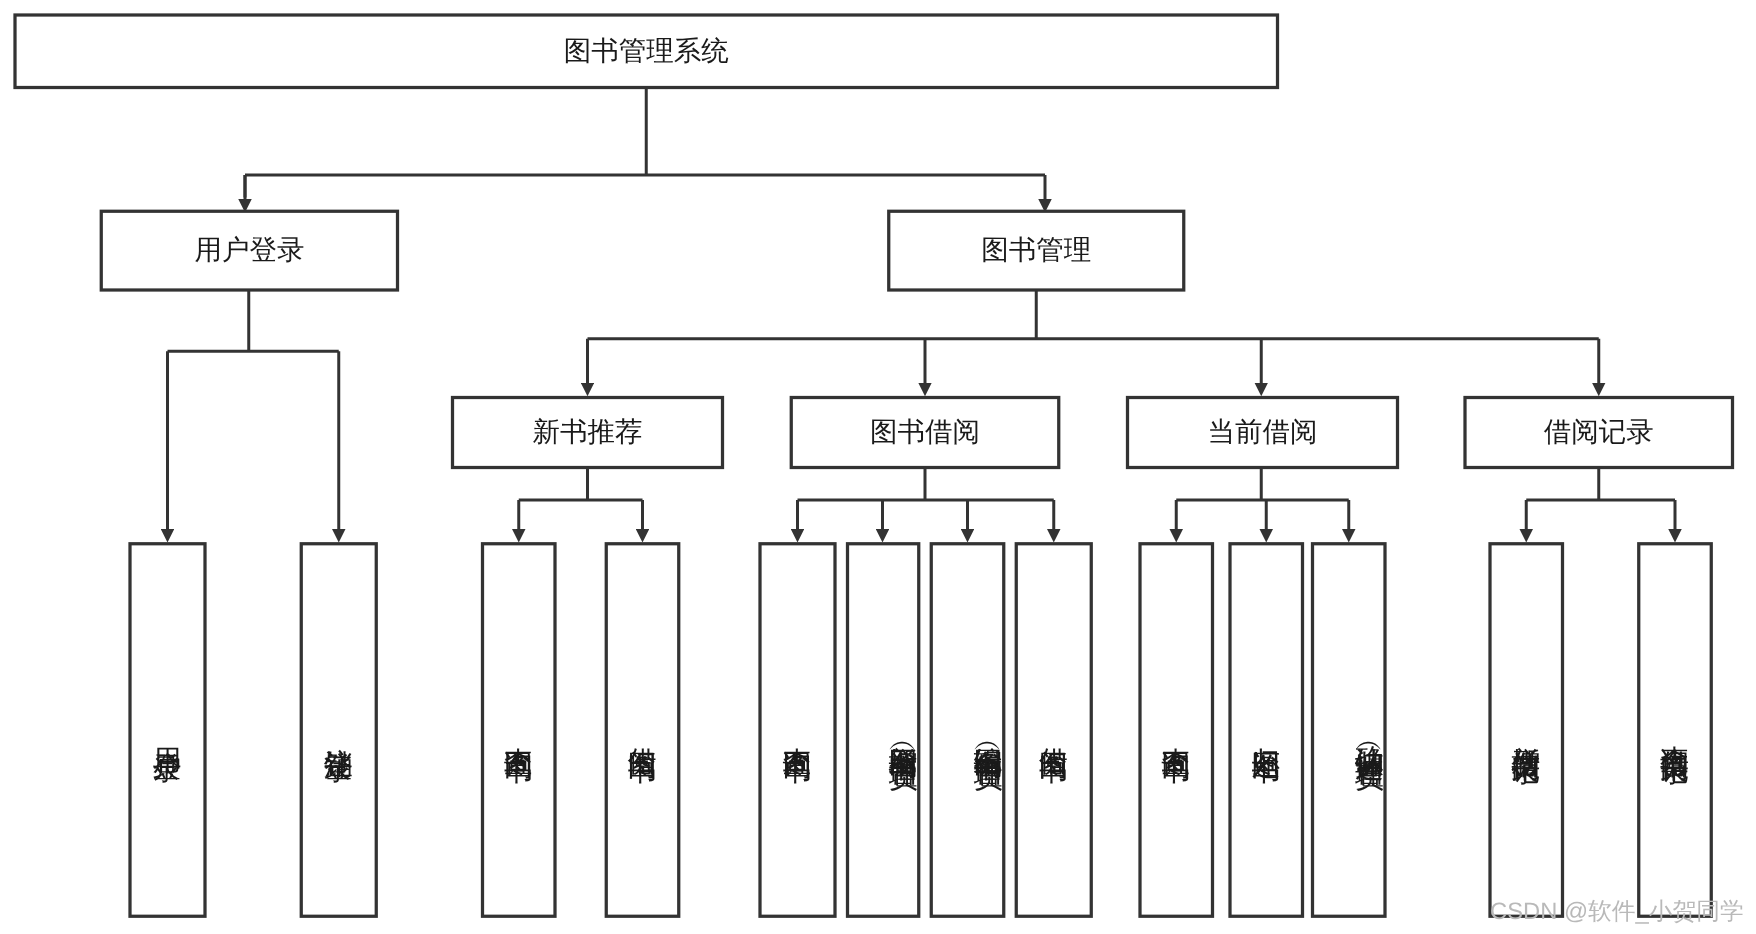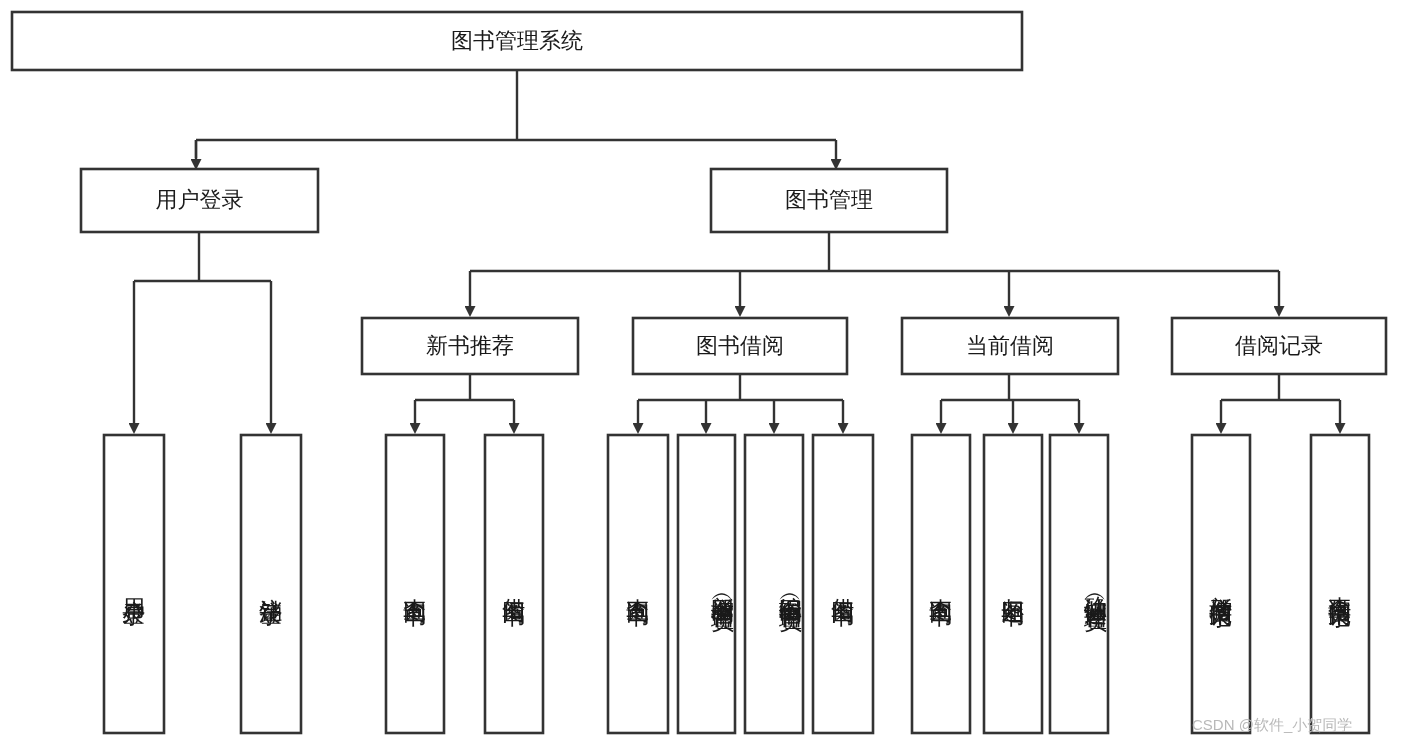--- a/index.html
+++ b/index.html
@@ -61,21 +61,21 @@
     align-items: center;
     justify-content: center;
     text-align: center;
     white-space: nowrap;
     pointer-events: none;
     user-select: none;
   }
   .watermark {
     position: absolute;
     font-family: "Liberation Sans", "DejaVu Sans", sans-serif;
-    font-size: 15px;
+    font-size: 19px;
     color: #b9b9b9;
     white-space: nowrap;
     user-select: none;
   }
 </style>
 </head>
 <body>
 
 <div id="diagram-root">
 

